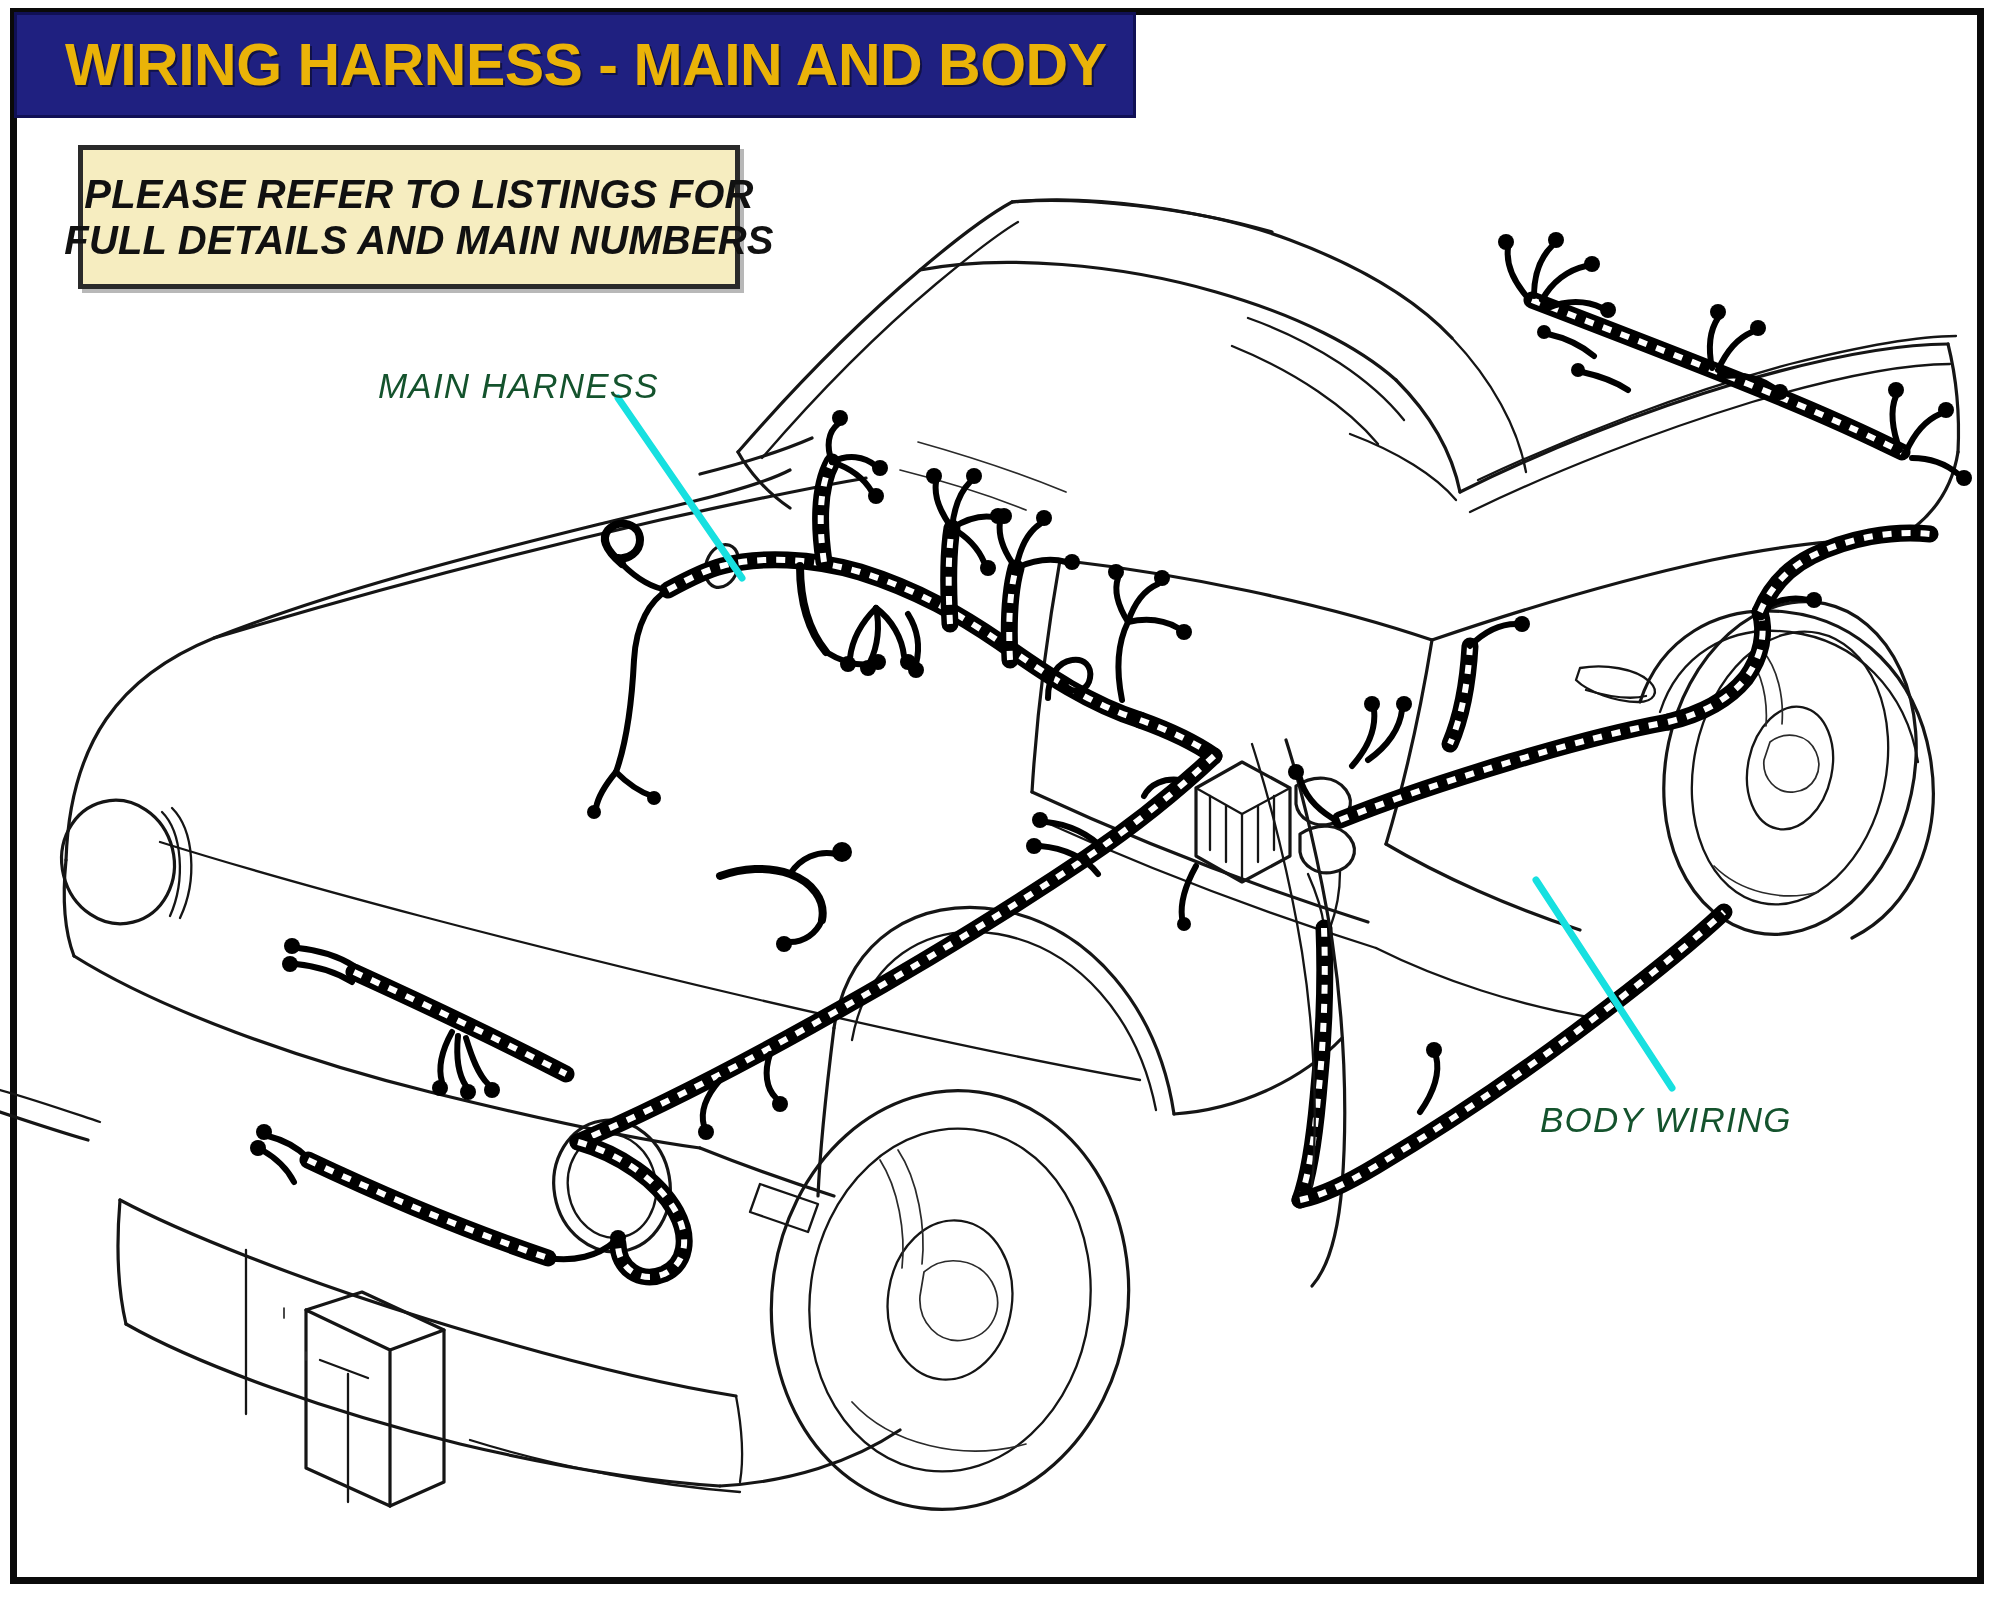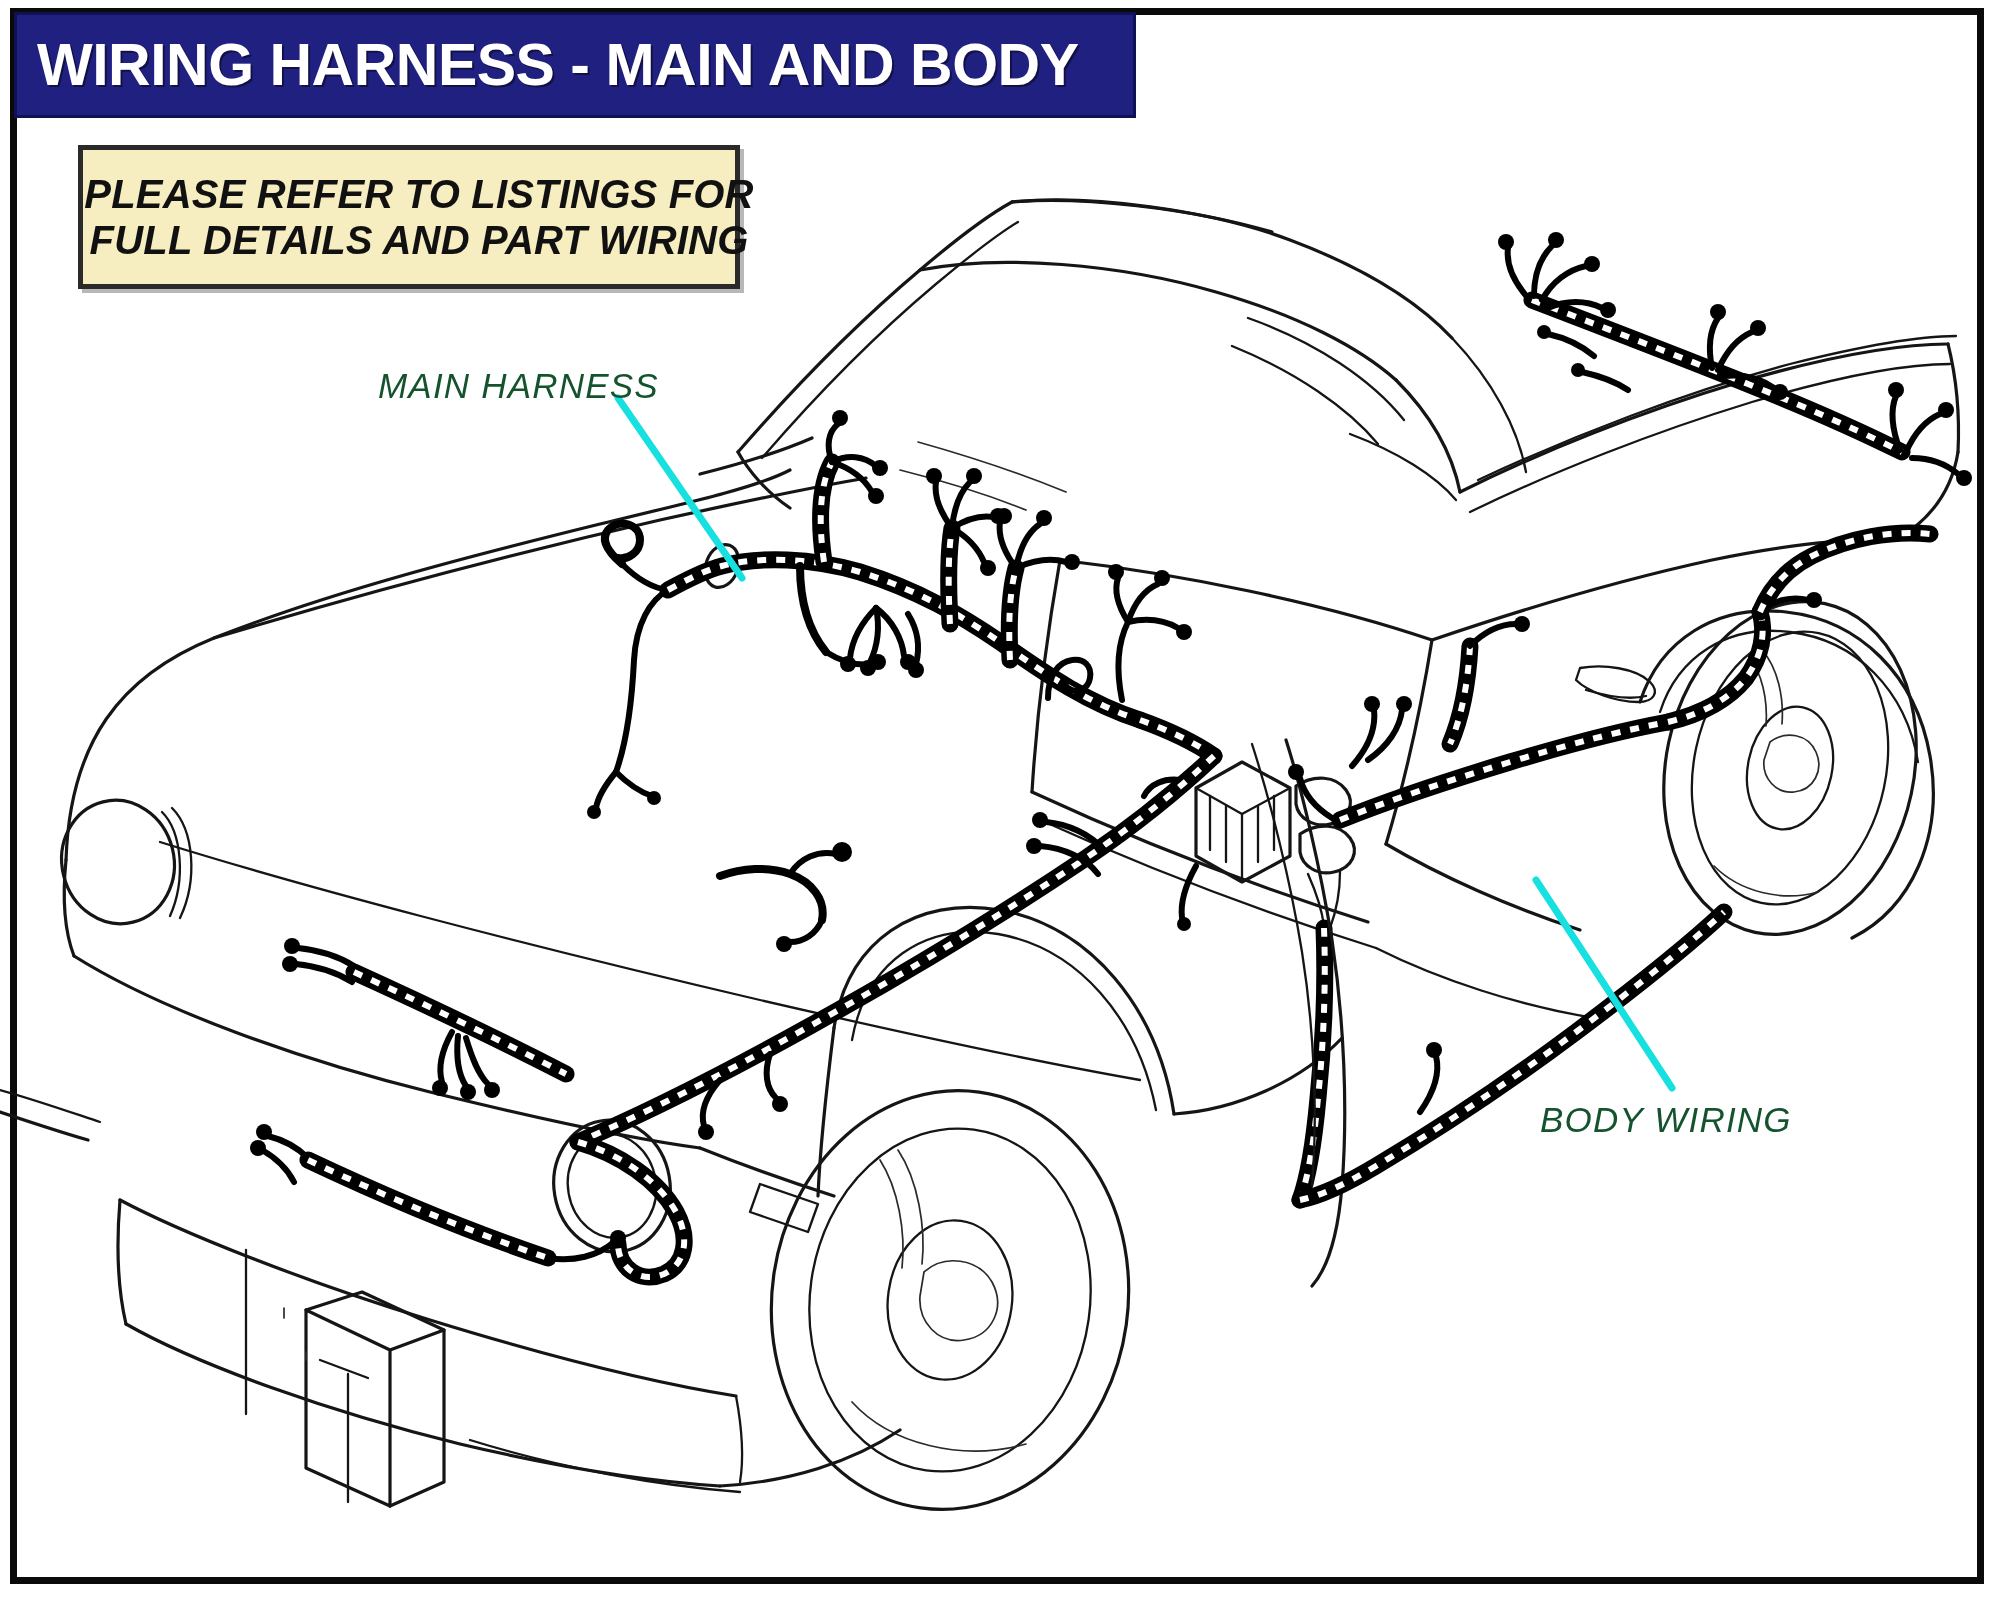--- a/index.html
+++ b/index.html
@@ -14,23 +14,23 @@
     border:7px solid #0a0a0a;background:#ffffff;box-sizing:border-box;
   }
 
   
   #title-bar{
     position:absolute;left:14px;top:12px;width:1122px;height:106px;
     background:#1f2080;border:3px solid #101055;box-sizing:border-box;
     display:flex;align-items:center;
   }
   #title-text{
-    color:#ffffff;font-family:"Liberation Sans",sans-serif;
+    color:#eab308;font-family:"Liberation Sans",sans-serif;
     font-weight:bold;font-size:59px;letter-spacing:-0.5px;
-    padding-left:20px;white-space:nowrap;
+    padding-left:48px;white-space:nowrap;
     text-shadow:2px 2px 0 rgba(0,0,0,.45);
   }
 
   
   #notice{
     position:absolute;left:78px;top:145px;width:662px;height:144px;
     background:#f6edc0;border:5px solid #2a2a2a;box-sizing:border-box;
     display:flex;flex-direction:column;align-items:center;justify-content:center;
     box-shadow:4px 4px 0 rgba(0,0,0,.28);
     padding-left:20px;
@@ -438,19 +438,19 @@
       <line class="cy" x1="1672" y1="1088" x2="1536" y2="880"></line>
     </g>
   </svg>
 
   <div id="title-bar">
     <span id="title-text">WIRING HARNESS - MAIN AND BODY</span>
   </div>
 
   <div id="notice">
     <span>PLEASE REFER TO LISTINGS FOR</span>
-    <span>FULL DETAILS AND PART WIRING</span>
+    <span>FULL DETAILS AND MAIN NUMBERS</span>
   </div>
 
   <div class="callout" id="label-main">MAIN HARNESS</div>
   <div class="callout" id="label-body">BODY WIRING</div>
 
 </div>
 
 </body></html>

